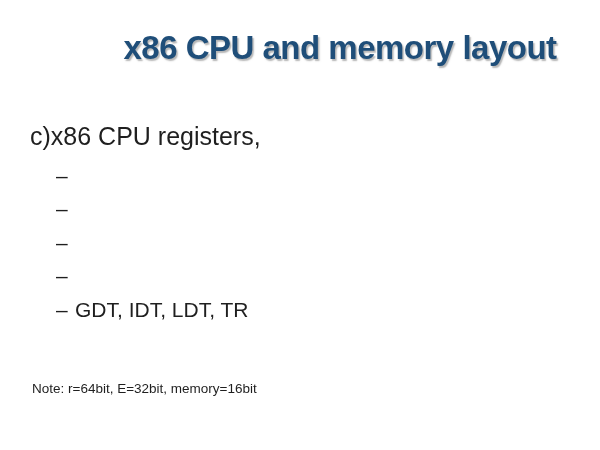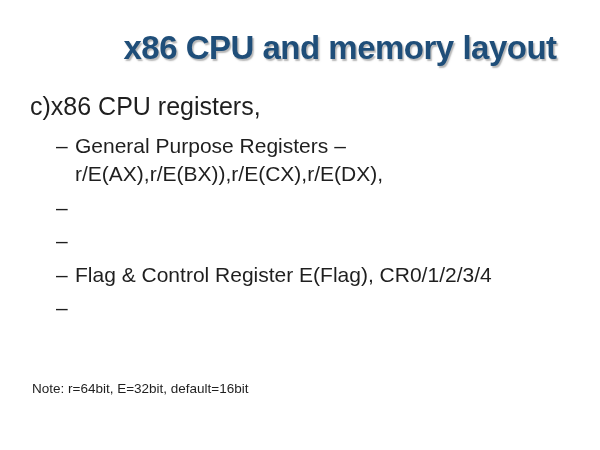--- a/index.html
+++ b/index.html
@@ -25,21 +25,21 @@
     font-weight: 700;
     letter-spacing: -0.5px;
     color: var(--title-color, #1F4E79);
     text-shadow: 1.5px 1.5px 1.5px rgba(120,120,120,0.55);
     white-space: nowrap;
     padding-left: 40px;
   }
   .content {
     position: absolute;
     left: 30px;
-    top: 90px;
+    top: 120px;
     right: 15px;
     color: var(--body-color, #1F1F1F);
   }
   .heading {
     font-size: 25px;
     line-height: 1.3;
     margin: 0 0 9px 0;
     font-weight: 400;
   }
   .bullets {
@@ -75,34 +75,32 @@
 
   <div class="slide-title">x86 CPU and memory layout</div>
 
   <div class="content">
 
     <p class="heading">c)x86 CPU registers,</p>
 
     <ul class="bullets">
       <li>
         <span class="bullet-dash">–</span>
-        <span class="bullet-text">General Purpose Registers –
-r/E(AX),r/E(BX)),r/E(CX),r/E(DX),</span>
       </li>
       <li>
         <span class="bullet-dash">–</span>
       </li>
       <li>
         <span class="bullet-dash">–</span>
       </li>
       <li>
         <span class="bullet-dash">–</span>
-        <span class="bullet-text">Flag &amp; Control Register E(Flag), CR0/1/2/3/4</span>
       </li>
       <li>
         <span class="bullet-dash">–</span>
+        <span class="bullet-text">GDT, IDT, LDT, TR</span>
       </li>
     </ul>
   </div>
 
-  <div class="footnote">Note: r=64bit, E=32bit, default=16bit</div>
+  <div class="footnote">Note: r=64bit, E=32bit, memory=16bit</div>
 
 </div>
 
 </body></html>

